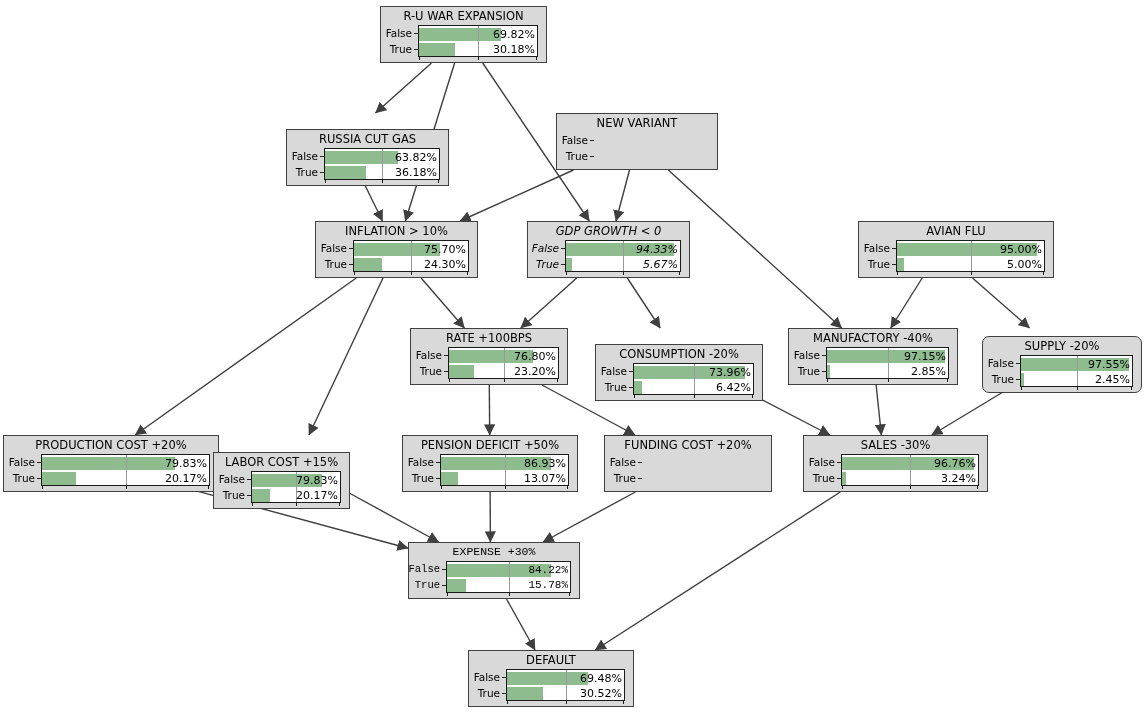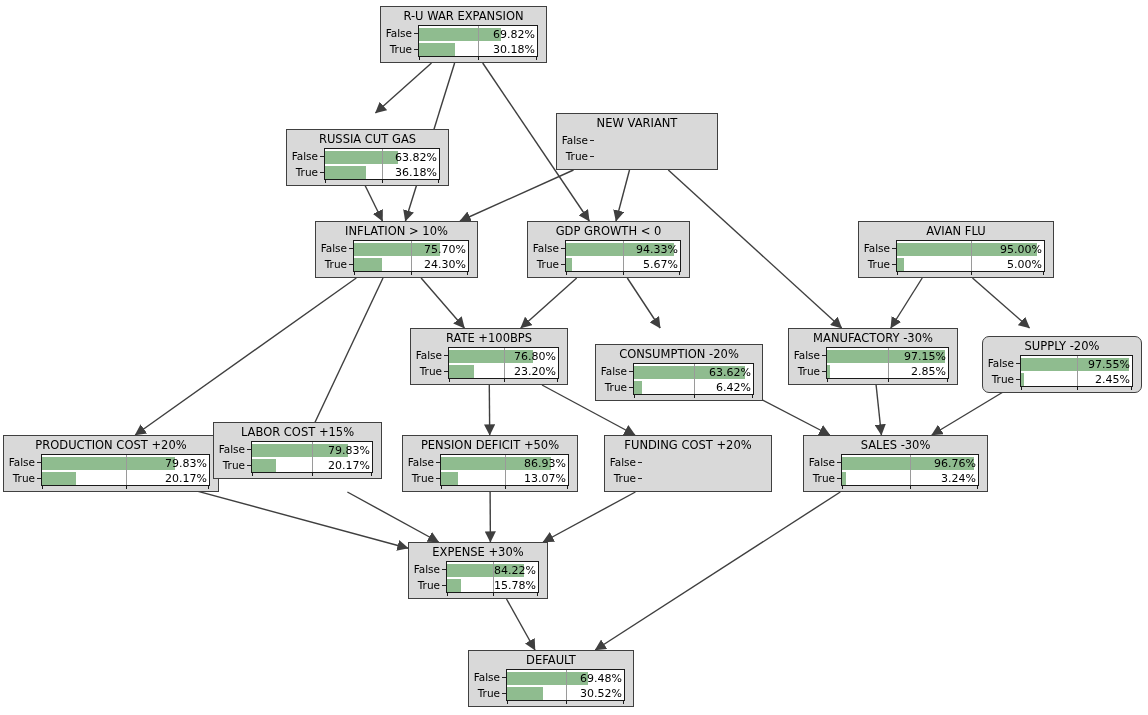--- a/index.html
+++ b/index.html
@@ -167,21 +167,21 @@
         <div class="prow r1">
           <div class="bar" style="width: 24.3%;"></div>
           <span class="pct">24.30%</span>
         </div>
         <div class="tick t0"></div>
         <div class="tick t50"></div>
         <div class="tick t100"></div>
       </div>
     </div>
   </div>
-    <div class="node" style="left: 527px; top: 221px; width: 163px;">
+    <div class="node" style="left: 527px; top: 221px; width: 163px; font-style: italic;">
     <div class="title">GDP GROWTH &lt; 0</div>
     <div class="body">
       <div class="labels">
         <span class="rowlabel">False</span>
         <span class="rowlabel">True</span>
       </div>
       <div class="plot">
         <div class="gridline"></div>
         <div class="prow r0">
           <div class="bar" style="width: 94.33%;"></div>
@@ -247,34 +247,34 @@
     <div class="title">CONSUMPTION -20%</div>
     <div class="body">
       <div class="labels">
         <span class="rowlabel">False</span>
         <span class="rowlabel">True</span>
       </div>
       <div class="plot">
         <div class="gridline"></div>
         <div class="prow r0">
           <div class="bar" style="width: 93.58%;"></div>
-          <span class="pct">63.62%</span>
+          <span class="pct">73.96%</span>
         </div>
         <div class="prow r1">
           <div class="bar" style="width: 6.42%;"></div>
           <span class="pct">6.42%</span>
         </div>
         <div class="tick t0"></div>
         <div class="tick t50"></div>
         <div class="tick t100"></div>
       </div>
     </div>
   </div>
     <div class="node" style="left: 788px; top: 328px; width: 170px;">
-    <div class="title">MANUFACTORY -30%</div>
+    <div class="title">MANUFACTORY -40%</div>
     <div class="body">
       <div class="labels">
         <span class="rowlabel">False</span>
         <span class="rowlabel">True</span>
       </div>
       <div class="plot">
         <div class="gridline"></div>
         <div class="prow r0">
           <div class="bar" style="width: 97.15%;"></div>
           <span class="pct">97.15%</span>
@@ -328,21 +328,21 @@
         <div class="prow r1">
           <div class="bar" style="width: 20.17%;"></div>
           <span class="pct">20.17%</span>
         </div>
         <div class="tick t0"></div>
         <div class="tick t50"></div>
         <div class="tick t100"></div>
       </div>
     </div>
   </div>
-    <div class="node" style="left: 213px; top: 422px; width: 169px;">
+    <div class="node" style="left: 213px; top: 452px; width: 137px;">
     <div class="title">LABOR COST +15%</div>
     <div class="body">
       <div class="labels">
         <span class="rowlabel">False</span>
         <span class="rowlabel">True</span>
       </div>
       <div class="plot">
         <div class="gridline"></div>
         <div class="prow r0">
           <div class="bar" style="width: 79.83%;"></div>
@@ -406,21 +406,21 @@
         <div class="prow r1">
           <div class="bar" style="width: 3.24%;"></div>
           <span class="pct">3.24%</span>
         </div>
         <div class="tick t0"></div>
         <div class="tick t50"></div>
         <div class="tick t100"></div>
       </div>
     </div>
   </div>
-    <div class="node" style="left: 408px; top: 542px; width: 140px;">
+    <div class="node" style="left: 408px; top: 542px; width: 172px; font-family: Liberation Mono, monospace;">
     <div class="title">EXPENSE +30%</div>
     <div class="body">
       <div class="labels">
         <span class="rowlabel">False</span>
         <span class="rowlabel">True</span>
       </div>
       <div class="plot">
         <div class="gridline"></div>
         <div class="prow r0">
           <div class="bar" style="width: 84.22%;"></div>

